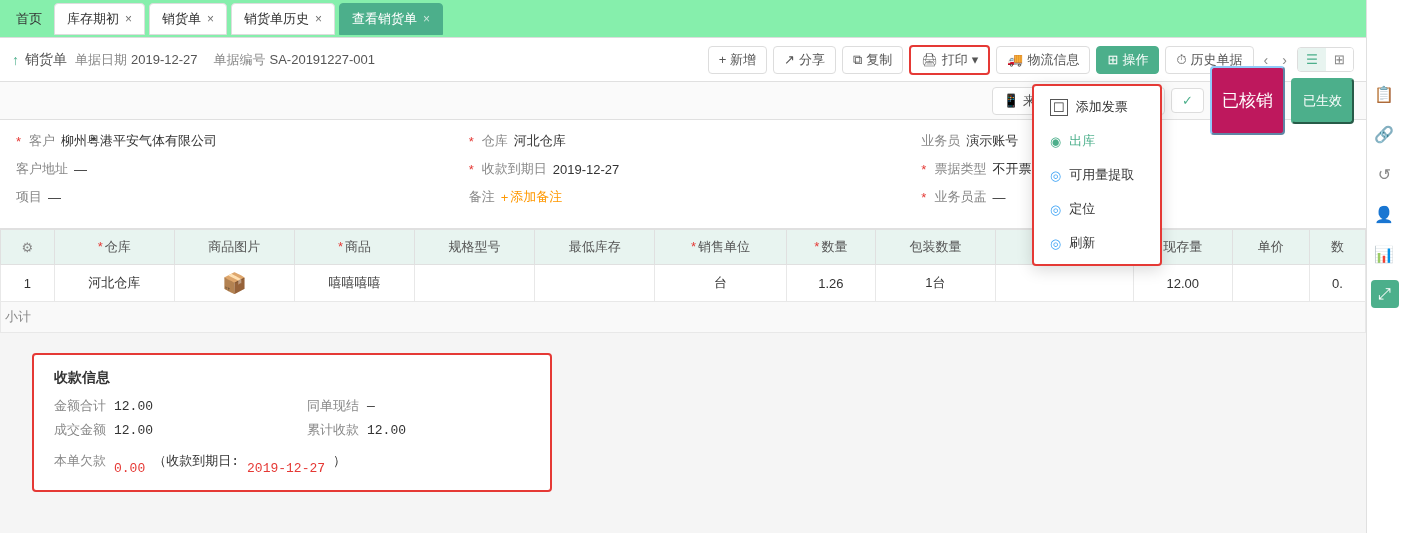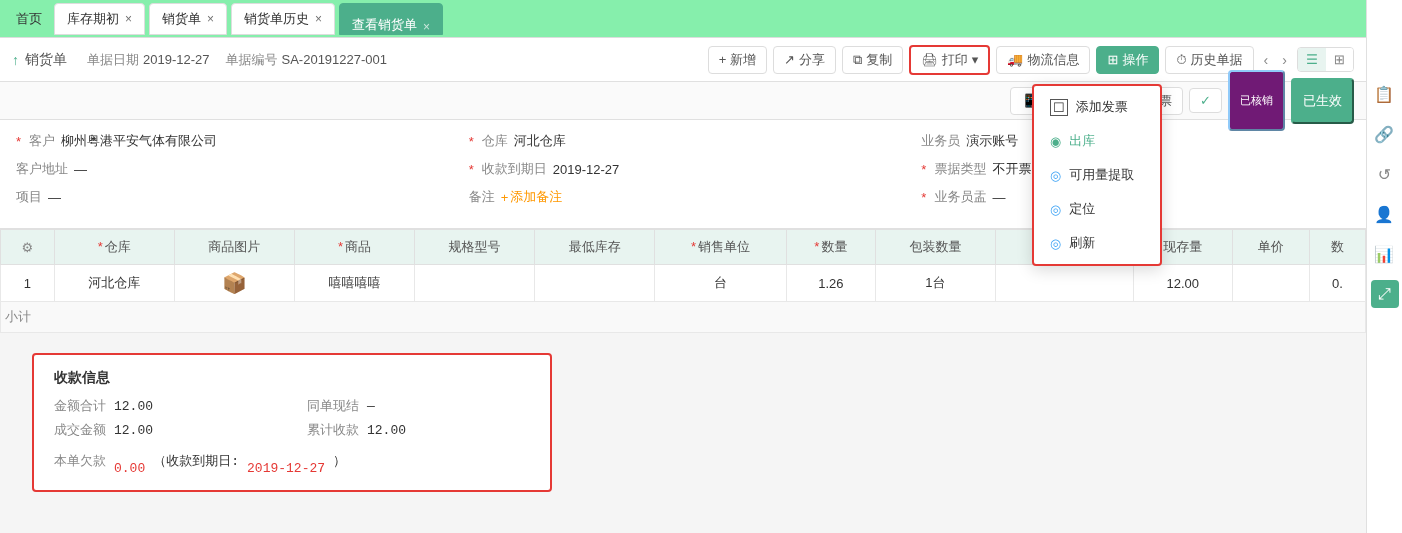--- a/index.html
+++ b/index.html
@@ -4,41 +4,41 @@
   <style>
     * { box-sizing: border-box; margin: 0; padding: 0; }
     body { font-family: "Microsoft YaHei", Arial, sans-serif; font-size: 13px; background: #f5f5f5; color: #333; overflow: hidden; }
 
     
     .tab-bar {
       display: flex; align-items: center; background: #86efac; border-bottom: 1px solid #ddd;
       height: 38px; padding: 0 8px; gap: 4px; position: relative;
     }
     .tab { display: flex; align-items: center; padding: 0 12px; height: 32px; background: #fff; border: 1px solid #ddd; border-radius: 4px 4px 0 0; cursor: pointer; gap: 6px; font-size: 13px; }
-    .tab.active { background: #4caf8b; color: #fff; border-color: #4caf8b; align-items: flex-end; }
+    .tab.active { background: #4caf8b; color: #fff; border-color: #4caf8b; }
     .tab .close-x { font-size: 12px; opacity: 0.7; cursor: pointer; }
     .tab-home { background: none; border: none; font-size: 13px; padding: 0 8px; cursor: pointer; }
     .close-main { position: absolute; right: 8px; top: 50%; transform: translateY(-50%); cursor: pointer; font-size: 16px; color: #666; }
 
     
     .toolbar {
       display: flex; align-items: center; background: #fff; border-bottom: 1px solid #e0e0e0;
       height: 44px; padding: 0 12px; gap: 8px;
     }
     .doc-title { display: flex; align-items: center; gap: 6px; font-size: 14px; font-weight: 500; color: #555; }
-    .doc-meta { display: flex; align-items: flex-start; gap: 16px; margin-left: 12px; color: #555; font-size: 13px; }
+    .doc-meta { display: flex; align-items: flex-start; gap: 16px; margin-left: 0; color: #555; font-size: 13px; }
     .doc-meta span { display: flex; align-items: center; gap: 4px; }
     .doc-meta .label { color: #888; }
     .spacer { flex: 1; }
     .toolbar-actions { display: flex; align-items: center; gap: 6px; }
     .btn-action { display: flex; align-items: center; gap: 4px; padding: 4px 10px; border: 1px solid #ddd; border-radius: 4px; background: #fff; cursor: pointer; font-size: 13px; color: #555; }
     .btn-action.active { background: #4caf8b; color: #fff; border-color: #4caf8b; }
     .btn-red-border { border: 2px solid #e53935 !important; }
     .btn-status-green { background: #4caf8b; color: #fff; border-color: #4caf8b; border-radius: 4px; padding: 12px 10px; font-size: 13px; }
-    .btn-status-gray { background: #701a75; color: #fff; border-color: #90caf9; border-radius: 4px; padding: 21px 10px; font-size: 11px; }
+    .btn-status-gray { background: #be185d; color: #fff; border-color: #90caf9; border-radius: 4px; padding: 21px 10px; font-size: 17px; }
 
     
     .secondary-toolbar {
       display: flex; align-items: center; background: #fafafa; border-bottom: 1px solid #e0e0e0;
       height: 38px; padding: 0 12px; gap: 6px; justify-content: flex-end;
     }
     .btn-secondary { display: flex; align-items: center; gap: 4px; padding: 4px 10px; border: 1px solid #ddd; border-radius: 4px; background: #fff; cursor: pointer; font-size: 13px; color: #555; }
     .btn-dot { width: 8px; height: 8px; border-radius: 50%; display: inline-block; }
     .dot-gray { background: #aaa; }
 

